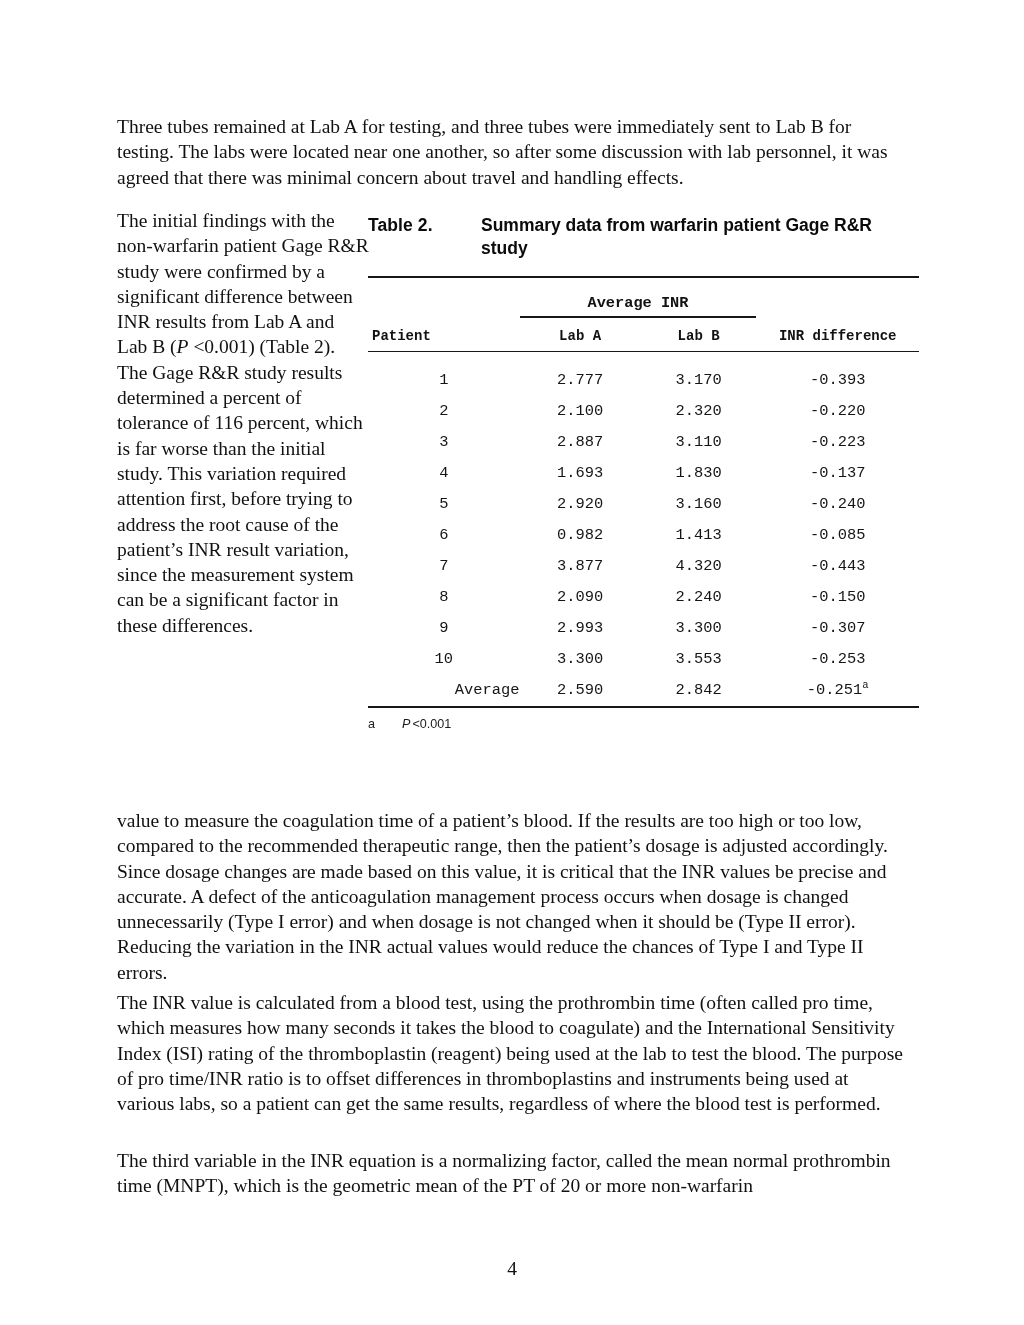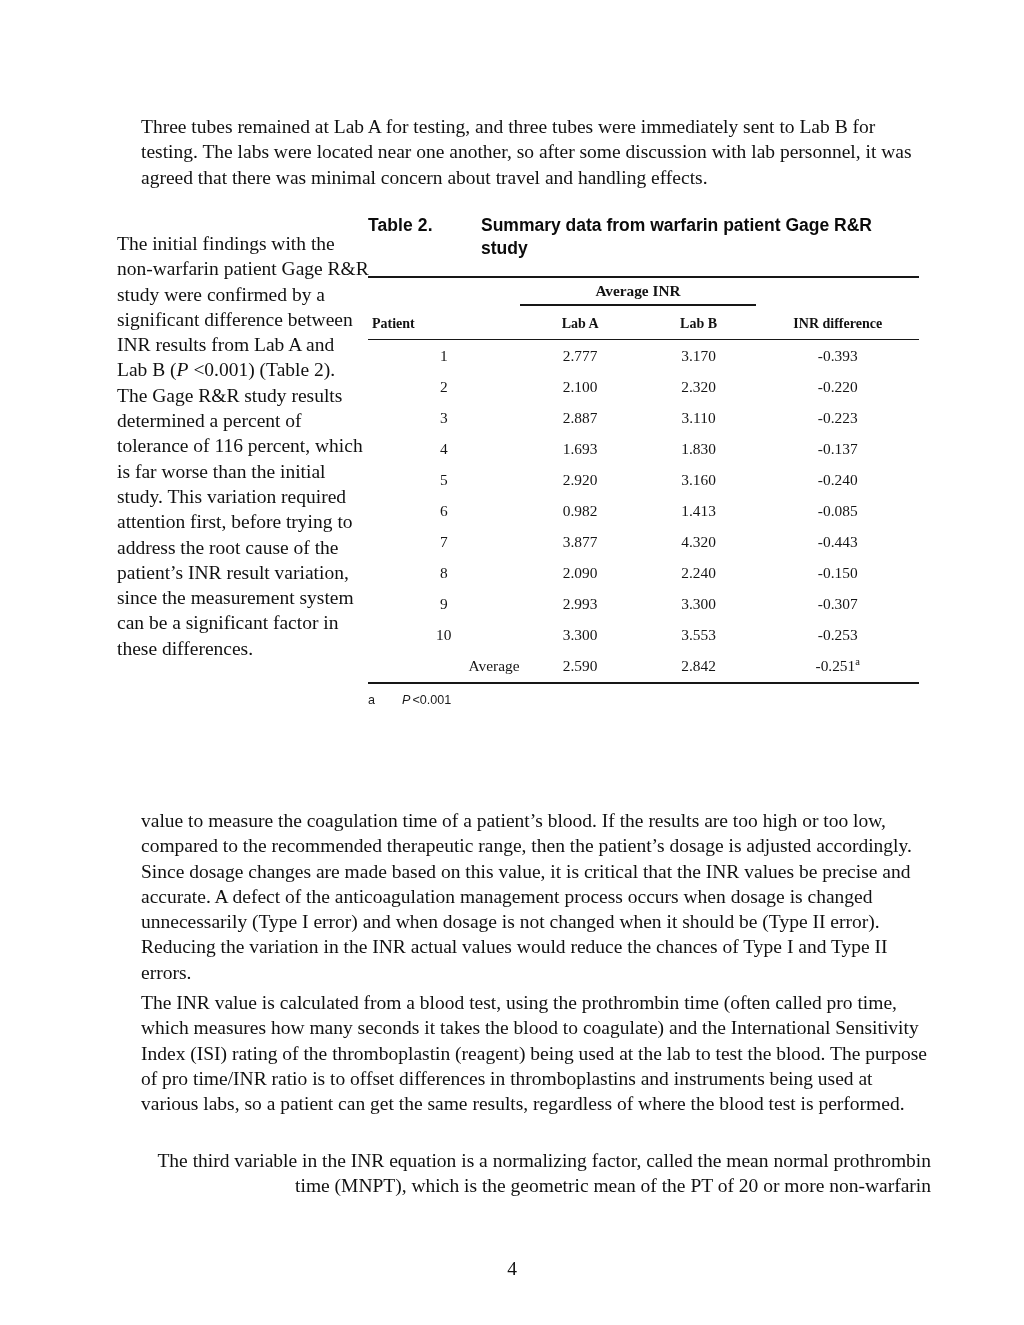--- a/index.html
+++ b/index.html
@@ -19,38 +19,36 @@
     overflow: hidden;
   }
 
   
   .body-text {
     font-family: "Liberation Serif", "DejaVu Serif", serif;
     font-size: 19.5px;
     line-height: 25.3px;
     color: #111111;
     text-align: left;
-    margin-left: 24px;
   }
 
   
   #para-top {
     position: absolute;
     left: 117px;
     top: 114px;
     width: 790px;
   }
 
   
   #left-col {
     position: absolute;
     left: 117px;
     top: 208px;
     width: 252px;
-    margin-top: 23px;
   }
   #left-col p {
     margin: 0;
   }
   #left-col p + p {
     margin-top: 19px;
   }
 
   
   #table-block {
@@ -83,23 +81,24 @@
     border-top: 2.6px solid #171717;
   }
   .rule-thin {
     height: 0;
     border-top: 1.6px solid #171717;
   }
 
   table.data {
     width: 100%;
     border-collapse: collapse;
-    font-family: Liberation Serif, serif;
+    font-family: Liberation Mono, monospace;
     font-size: 15.2px;
     color: #121212;
+    margin-top: 12px;
   }
   table.data col.c-patient { width: 27.5%; }
   table.data col.c-laba    { width: 22.0%; }
   table.data col.c-labb    { width: 21.0%; }
   table.data col.c-diff    { width: 29.5%; }
 
   table.data th, table.data td {
     padding: 0;
     text-align: center;
     vertical-align: middle;
@@ -158,21 +157,21 @@
   .note-ital { font-style: italic; margin-right: 2px; }
 
   
   .wide-para {
     position: absolute;
     left: 117px;
     width: 790px;
   }
   #para-wide-1 { top: 808px; }
   #para-wide-2 { top: 990px; }
-  #para-wide-3 { top: 1148px; text-align: right; }
+  #para-wide-3 { top: 1148px; }
 
   
   #page-number {
     position: absolute;
     left: 0;
     top: 1258px;
     width: 1024px;
     text-align: center;
     font-family: "Liberation Serif", "DejaVu Serif", serif;
     font-size: 19.5px;

